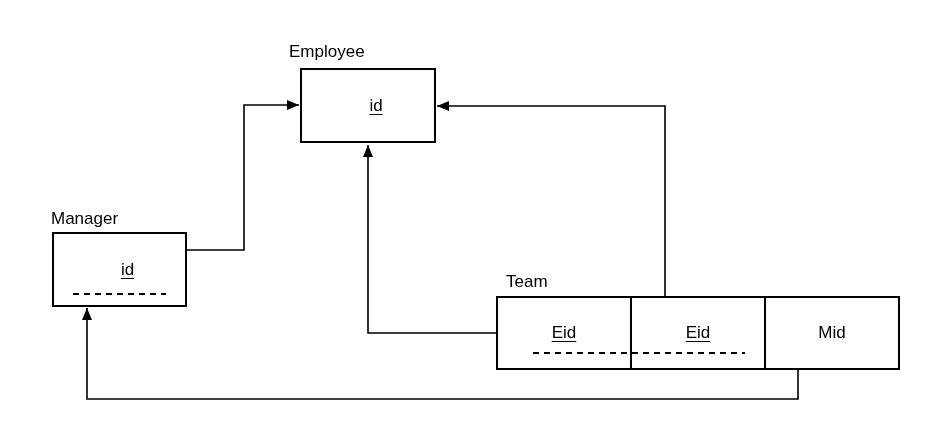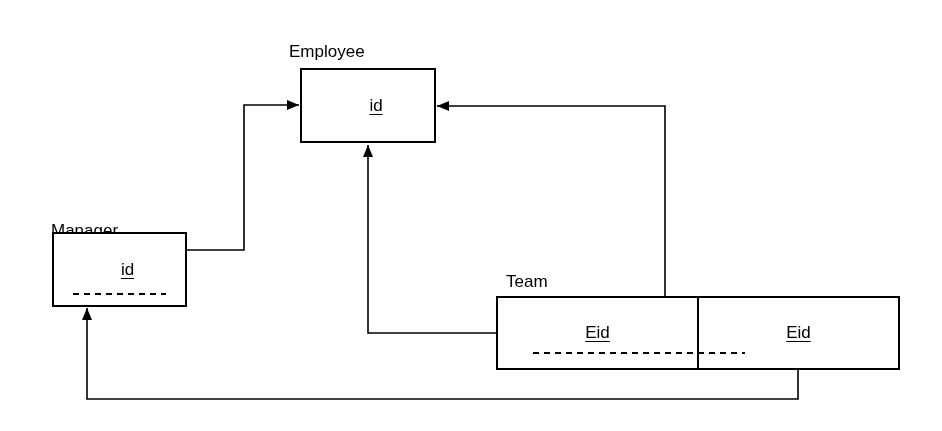--- a/index.html
+++ b/index.html
@@ -99,30 +99,33 @@
     <g>
       <path d="M798,369 L798,399 L87,399 L87,308" fill="none" stroke="#000000" stroke-width="1.6" marker-end="url(#arrow)"></path>
     </g>
   </svg>
 
   <div class="entity-label" style="left:289px; top:42px;">Employee</div>
   <div class="entity-box single" style="left:300px; top:68px; width:136px; height:75px;">
     <span class="field pk">id</span>
   </div>
 
-  <div class="entity-label" style="left:51px; top:209px;margin-top:12px;">Manager</div>
+  <div class="entity-label" style="left:51px; top:209px;">Manager</div>
   <div class="entity-box single" style="left:52px; top:232px; width:135px; height:75px;">
     <span class="field pk">id</span>
     <div class="dash-line" style="left:19px; bottom:10px; width:93px;"></div>
   </div>
 
   <div class="entity-label" style="left:506px; top:272px;text-align:center;">Team</div>
   <div class="entity-box team-row" style="left:496px; top:296px; width:404px; height:74px;">
     <div class="team-cell">
       <span class="field pk">Eid</span>
     </div>
     <div class="team-cell">
       <span class="field pk">Eid</span>
     </div>
+    <div class="team-cell">
+      <span class="field">Mid</span>
+    </div>
     <div class="dash-line" style="left:35px; bottom:14px; width:212px;"></div>
   </div>
 
 </div>
 
 </body></html>

